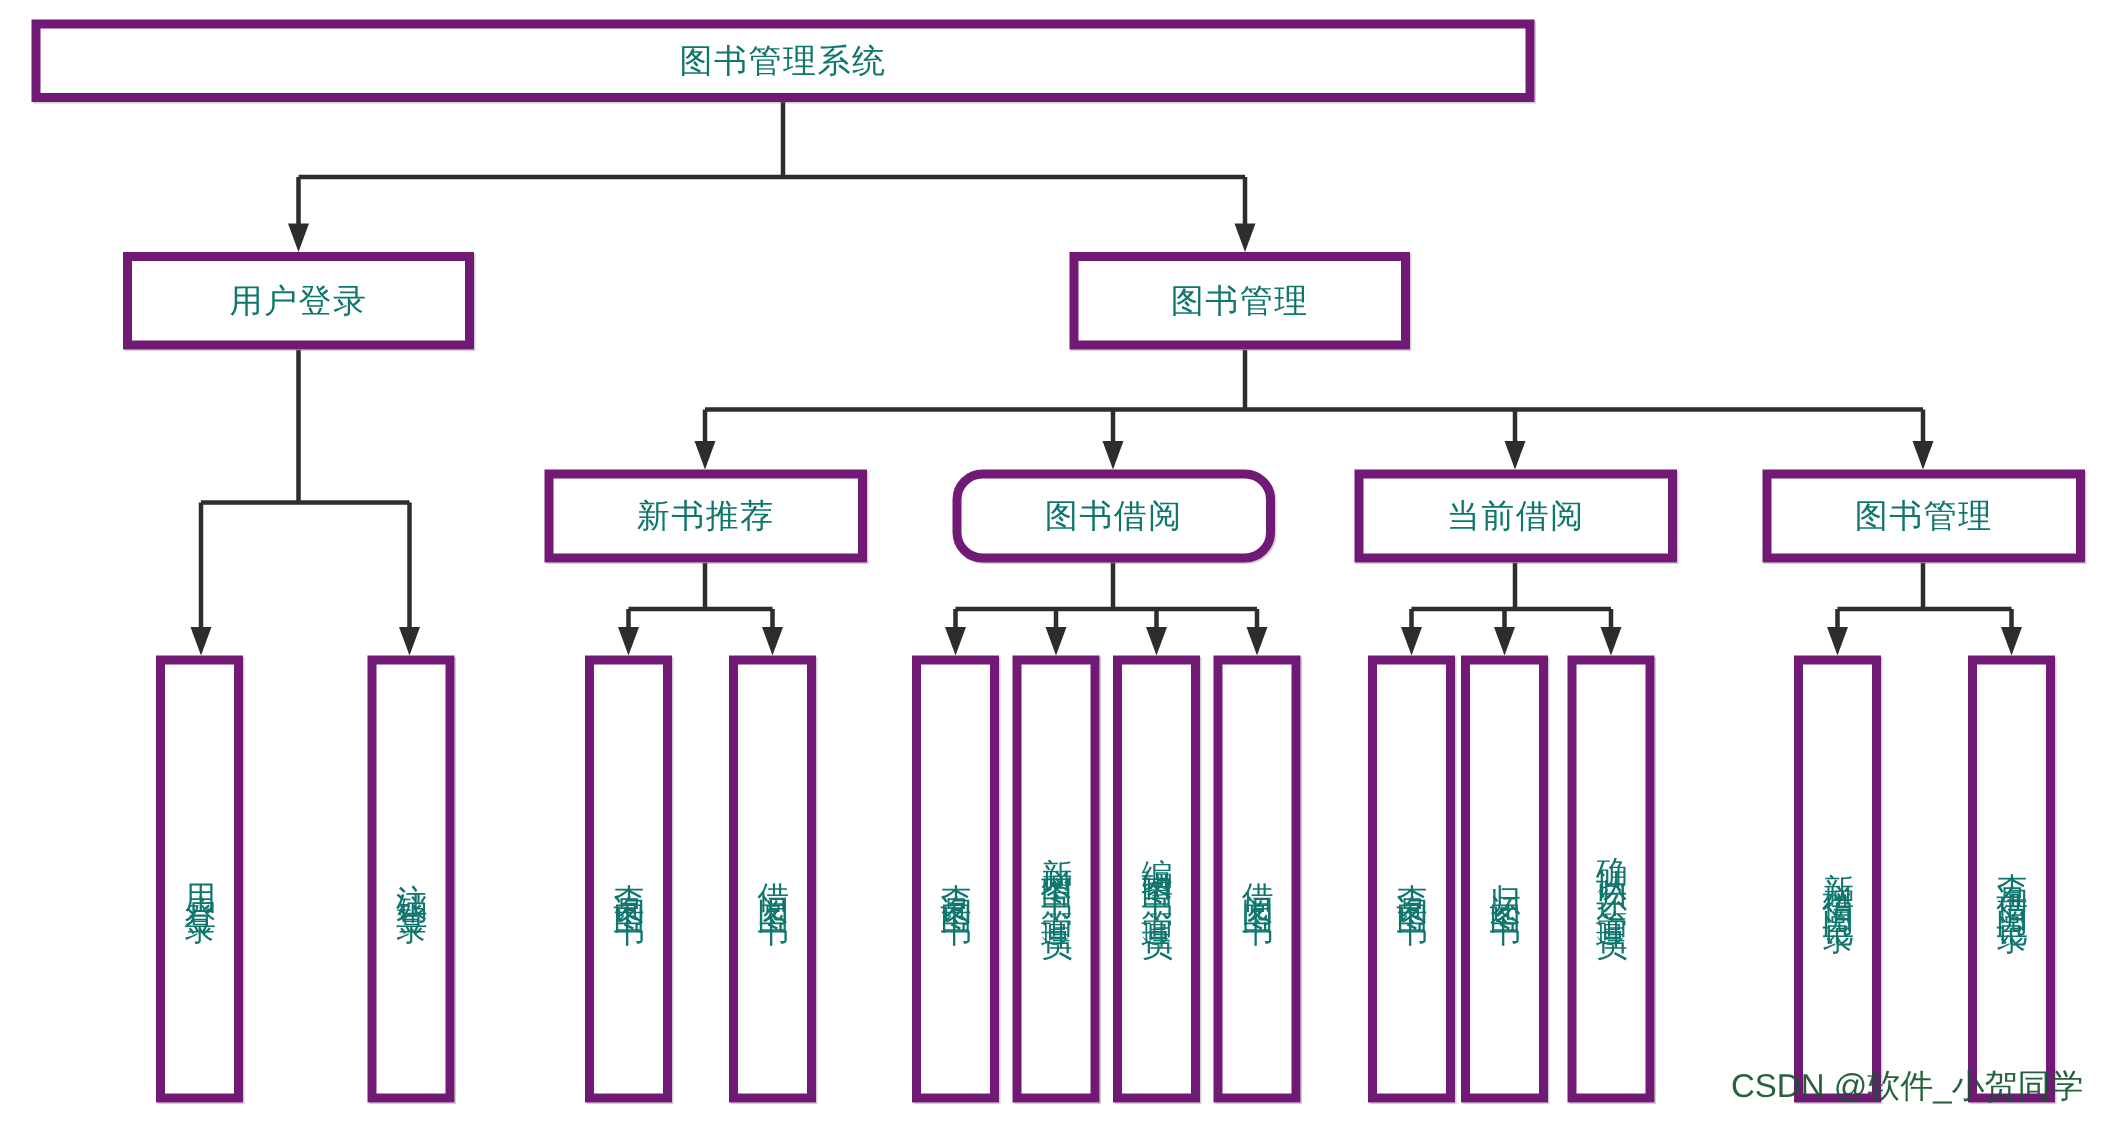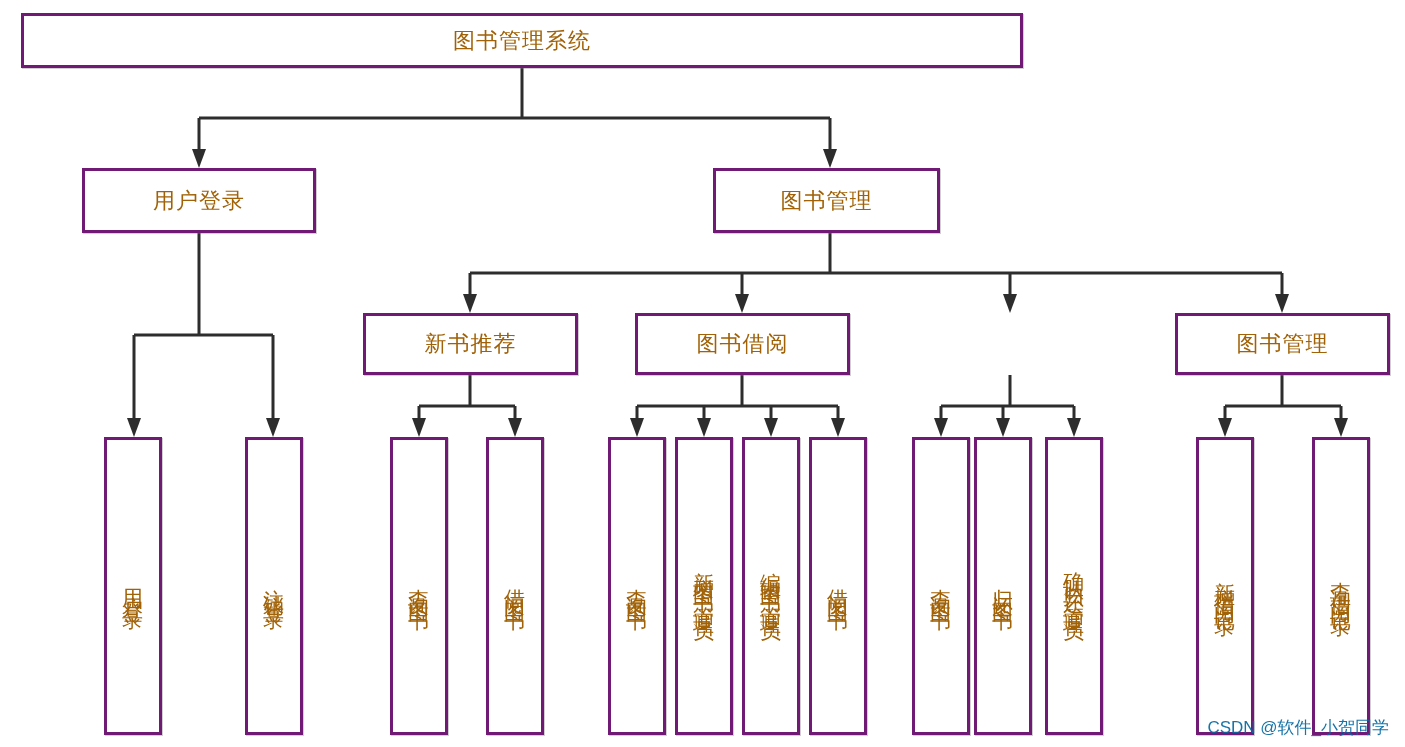--- a/index.html
+++ b/index.html
@@ -19,40 +19,41 @@
     position: absolute;
     left: 0;
     top: 0;
     width: 1405px;
     height: 747px;
     z-index: 1;
   }
   .node {
     position: absolute;
     box-sizing: border-box;
-    border: 3px solid #701a75;
+    border: 6px solid #701a75;
     background: #ffffff;
-    color: #a16207;
+    color: #0f766e;
     display: flex;
     align-items: center;
     justify-content: center;
     z-index: 2;
     box-shadow: 1px 1px 0 rgba(120,120,120,0.35);
+    font-family: Liberation Serif, serif;
   }
   .h-node {
     font-size: 22px;
     letter-spacing: 1px;
     white-space: nowrap;
   }
   .root-node   { left: 21px;  top: 13px;  width: 1002px; height: 55px; }
   .lvl2-a      { left: 82px;  top: 168px; width: 234px;  height: 65px; }
   .lvl2-b      { left: 713px; top: 168px; width: 227px;  height: 65px; }
   .lvl3        { top: 313px;  width: 215px; height: 62px; }
   .lvl3-a      { left: 363px; }
-  .lvl3-b      { left: 635px; }
+  .lvl3-b      { left: 635px; border-radius: 20px; }
   .lvl3-c      { left: 903px; }
   .lvl3-d      { left: 1175px; }
   .leaf {
     top: 437px;
     width: 58px;
     height: 298px;
     writing-mode: vertical-rl;
     text-orientation: mixed;
     font-size: 21px;
     letter-spacing: 7px;
@@ -69,22 +70,22 @@
   .leaf-8  { left: 809px; }
   .leaf-9  { left: 912px; }
   .leaf-10 { left: 974px; }
   .leaf-11 { left: 1045px; }
   .leaf-12 { left: 1196px; }
   .leaf-13 { left: 1312px; }
   .watermark {
     position: absolute;
     right: 16px;
     bottom: 8px;
-    font-size: 17px;
-    color: #0369a1;
+    font-size: 22px;
+    color: #14532d;
     opacity: 0.92;
     z-index: 3;
     pointer-events: none;
     white-space: nowrap;
   }
 </style>
 </head>
 <body>
 
 <div class="canvas">
@@ -129,20 +130,21 @@
     </g>
   </svg>
 
   <div class="node h-node root-node">图书管理系统</div>
 
   <div class="node h-node lvl2-a">用户登录</div>
   <div class="node h-node lvl2-b">图书管理</div>
 
   <div class="node h-node lvl3 lvl3-a">新书推荐</div>
   <div class="node h-node lvl3 lvl3-b">图书借阅</div>
+  <div class="node h-node lvl3 lvl3-c">当前借阅</div>
   <div class="node h-node lvl3 lvl3-d">图书管理</div>
 
   <div class="node leaf leaf-1">用户登录</div>
   <div class="node leaf leaf-2">注销登录</div>
 
   <div class="node leaf leaf-3">查询图书</div>
   <div class="node leaf leaf-4">借阅图书</div>
 
   <div class="node leaf leaf-5">查询图书</div>
   <div class="node leaf leaf-6">新增图书（管理员）</div>

